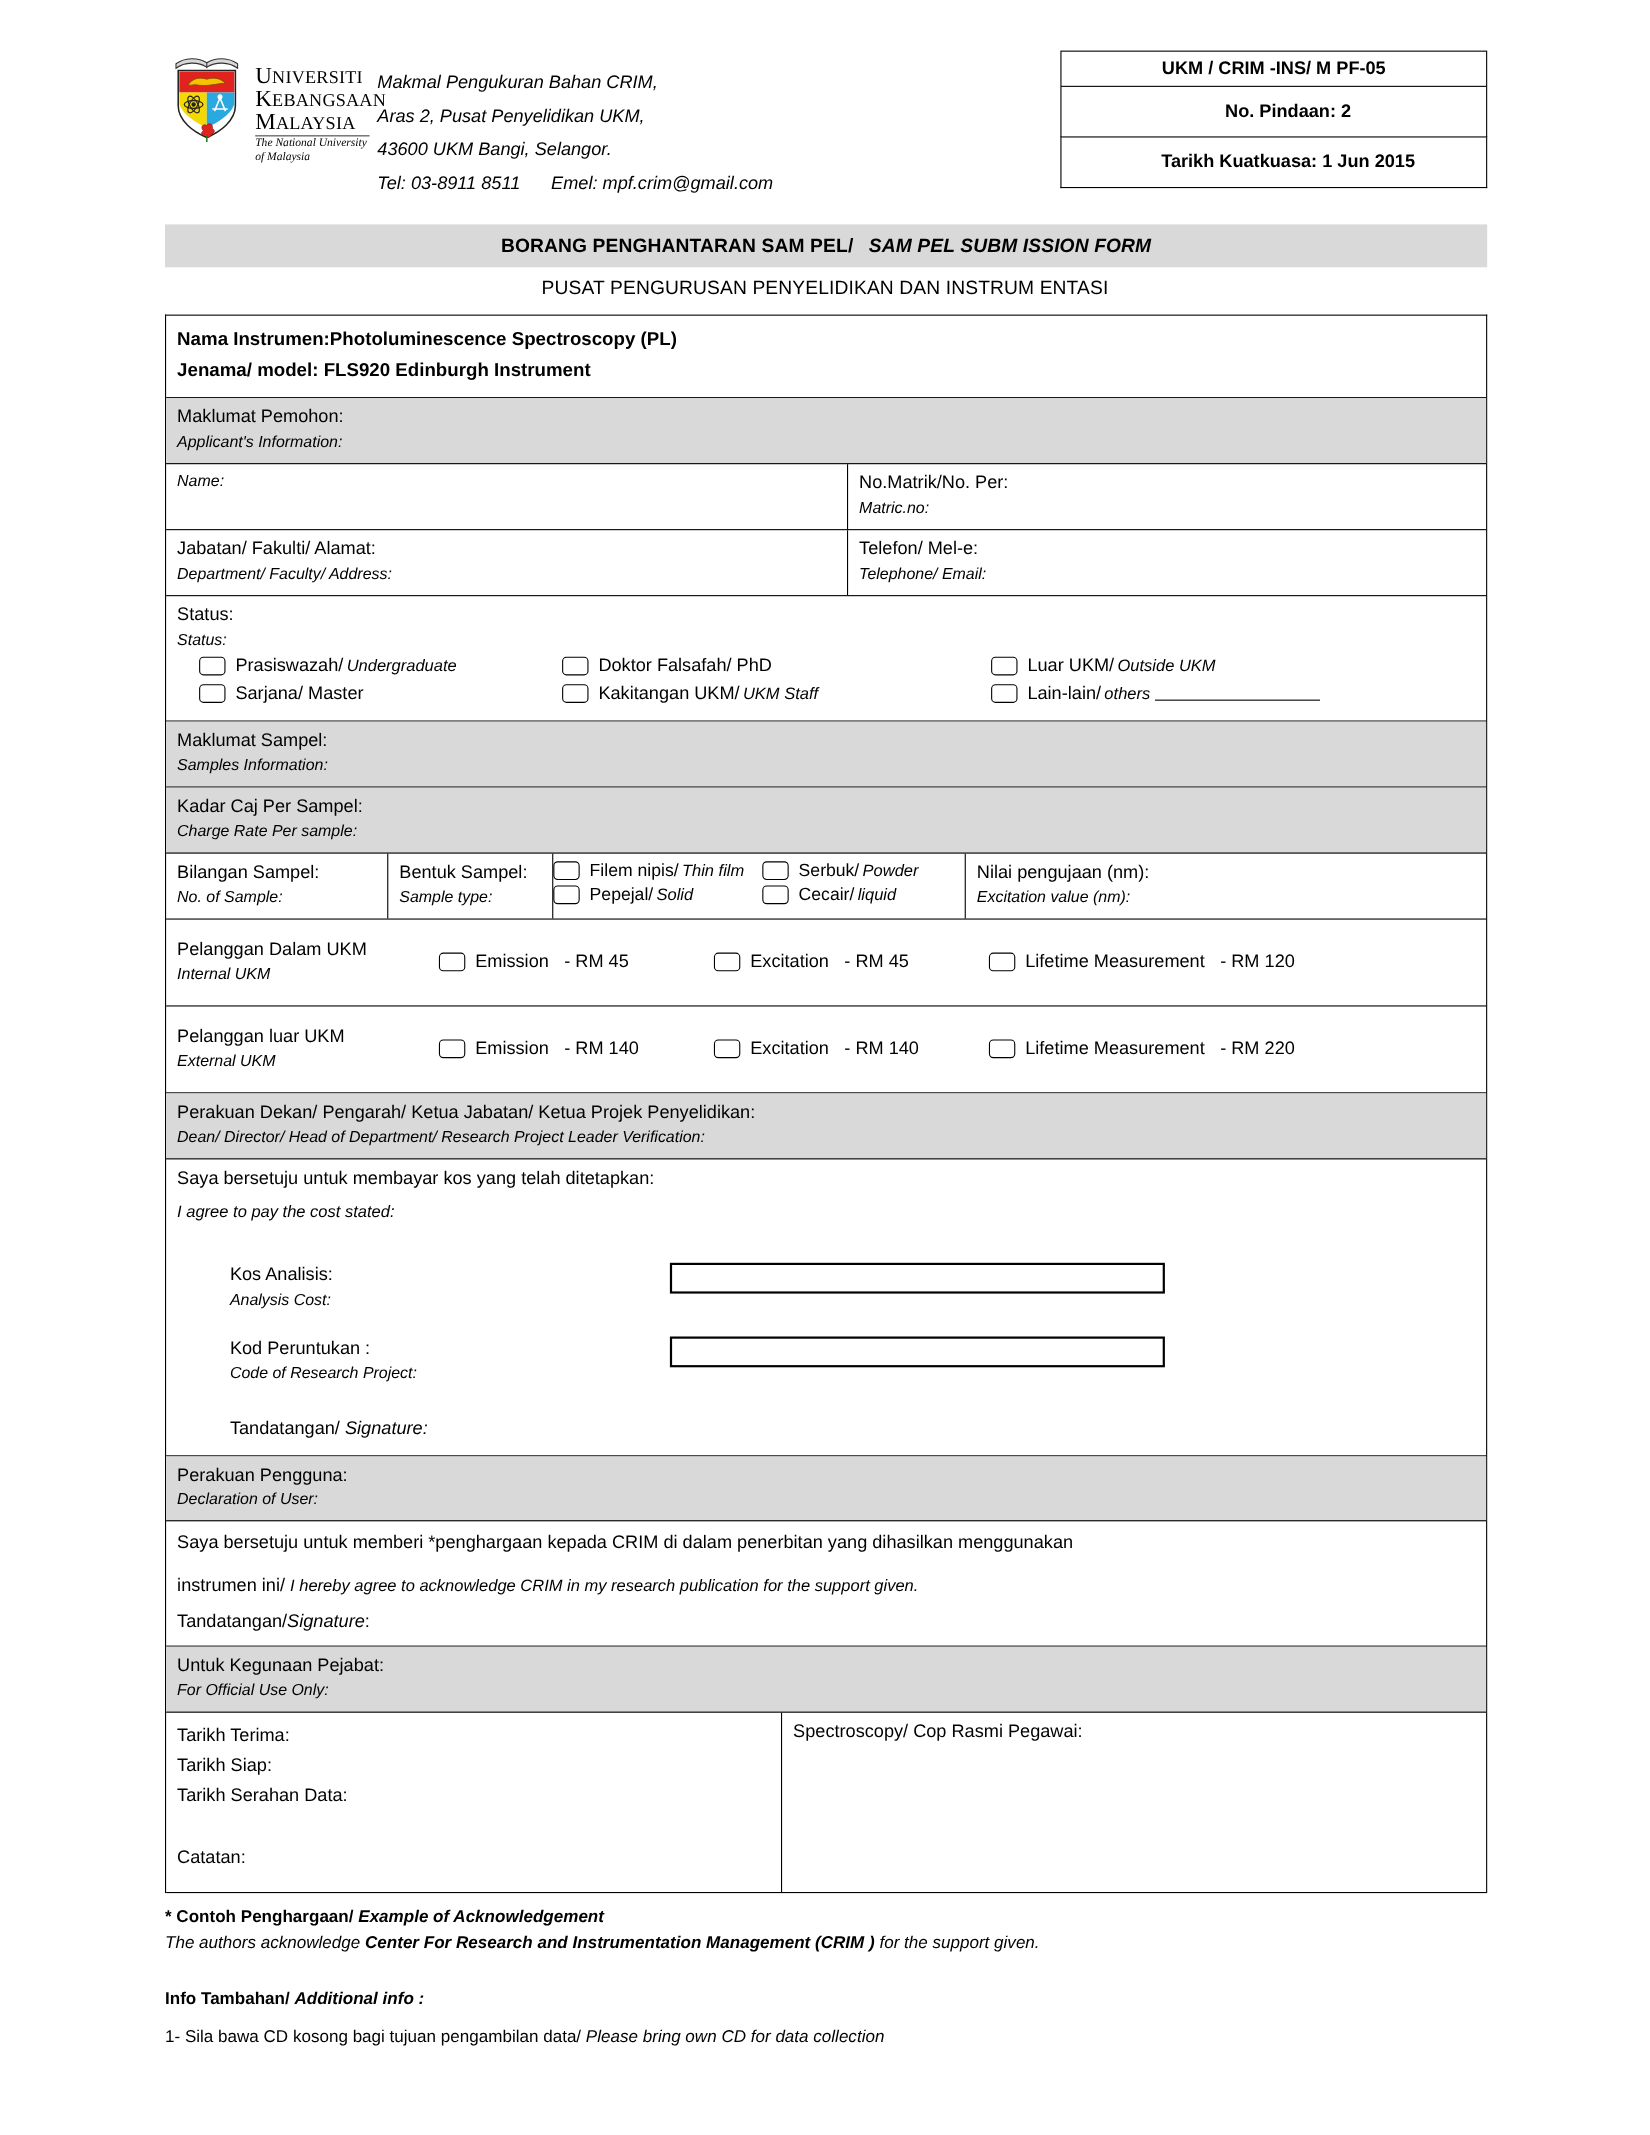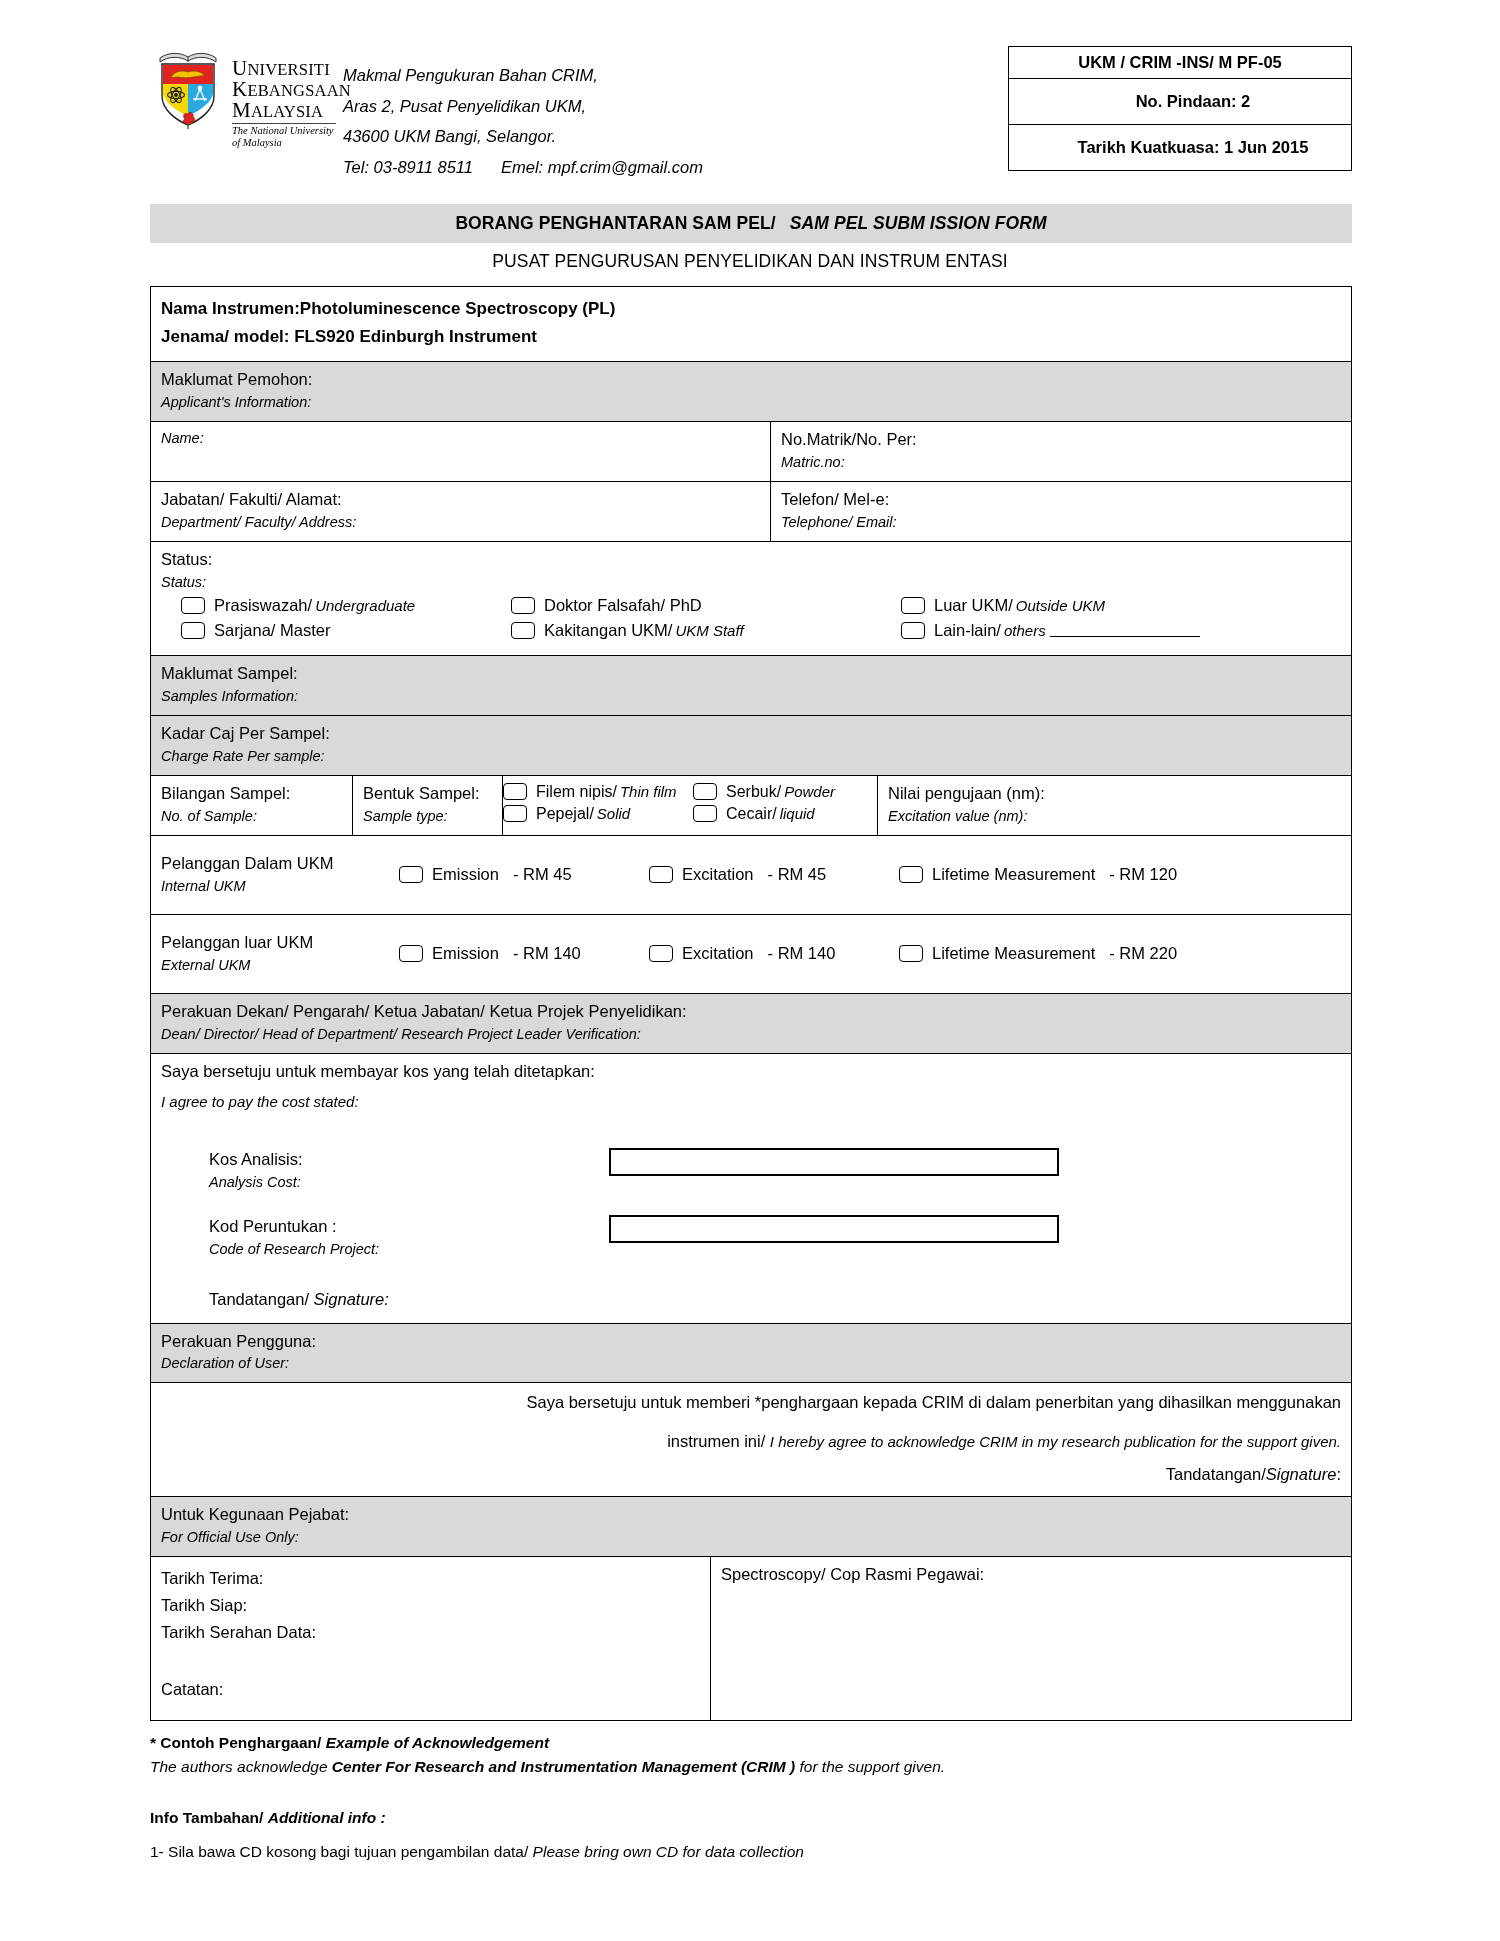--- a/index.html
+++ b/index.html
@@ -65,21 +65,21 @@
     padding-top: 22px;
     font-style: italic;
     font-size: 16.5px;
     line-height: 1.85;
     white-space: nowrap;
   }
   .addr .tel-line { }
   .addr .tel-line .gap { display:inline-block; width: 28px; }
 
   .doccode {
-    width: 344px;
+    width: 388px;
     flex: 0 0 auto;
     margin-top: 8px;
   }
   .doccode .box {
     border: 1px solid #000;
     text-align: center;
     font-weight: bold;
     font-size: 16.5px;
     padding: 9px 4px;
   }
@@ -500,21 +500,21 @@
     </div>
 
     <div class="row shade">
       <div class="cell" style="flex:1 1 auto;">
         <div class="ms">Perakuan Pengguna:</div>
         <div class="en-it">Declaration of User:</div>
       </div>
     </div>
 
     <div class="row">
-      <div class="decl" style="flex:1 1 auto;text-align:right;">
+      <div class="decl" style="flex:1 1 auto;">
         <div class="l1">Saya bersetuju untuk memberi *penghargaan kepada CRIM di dalam penerbitan yang dihasilkan menggunakan</div>
         <div class="l2">
           <span>instrumen ini/</span> <span class="it">I hereby agree to acknowledge CRIM in my research publication for the support given.</span>
         </div>
         <div class="l3">
           <span>Tandatangan/</span><span class="it">Signature</span><span>:</span>
         </div>
       </div>
     </div>
 

